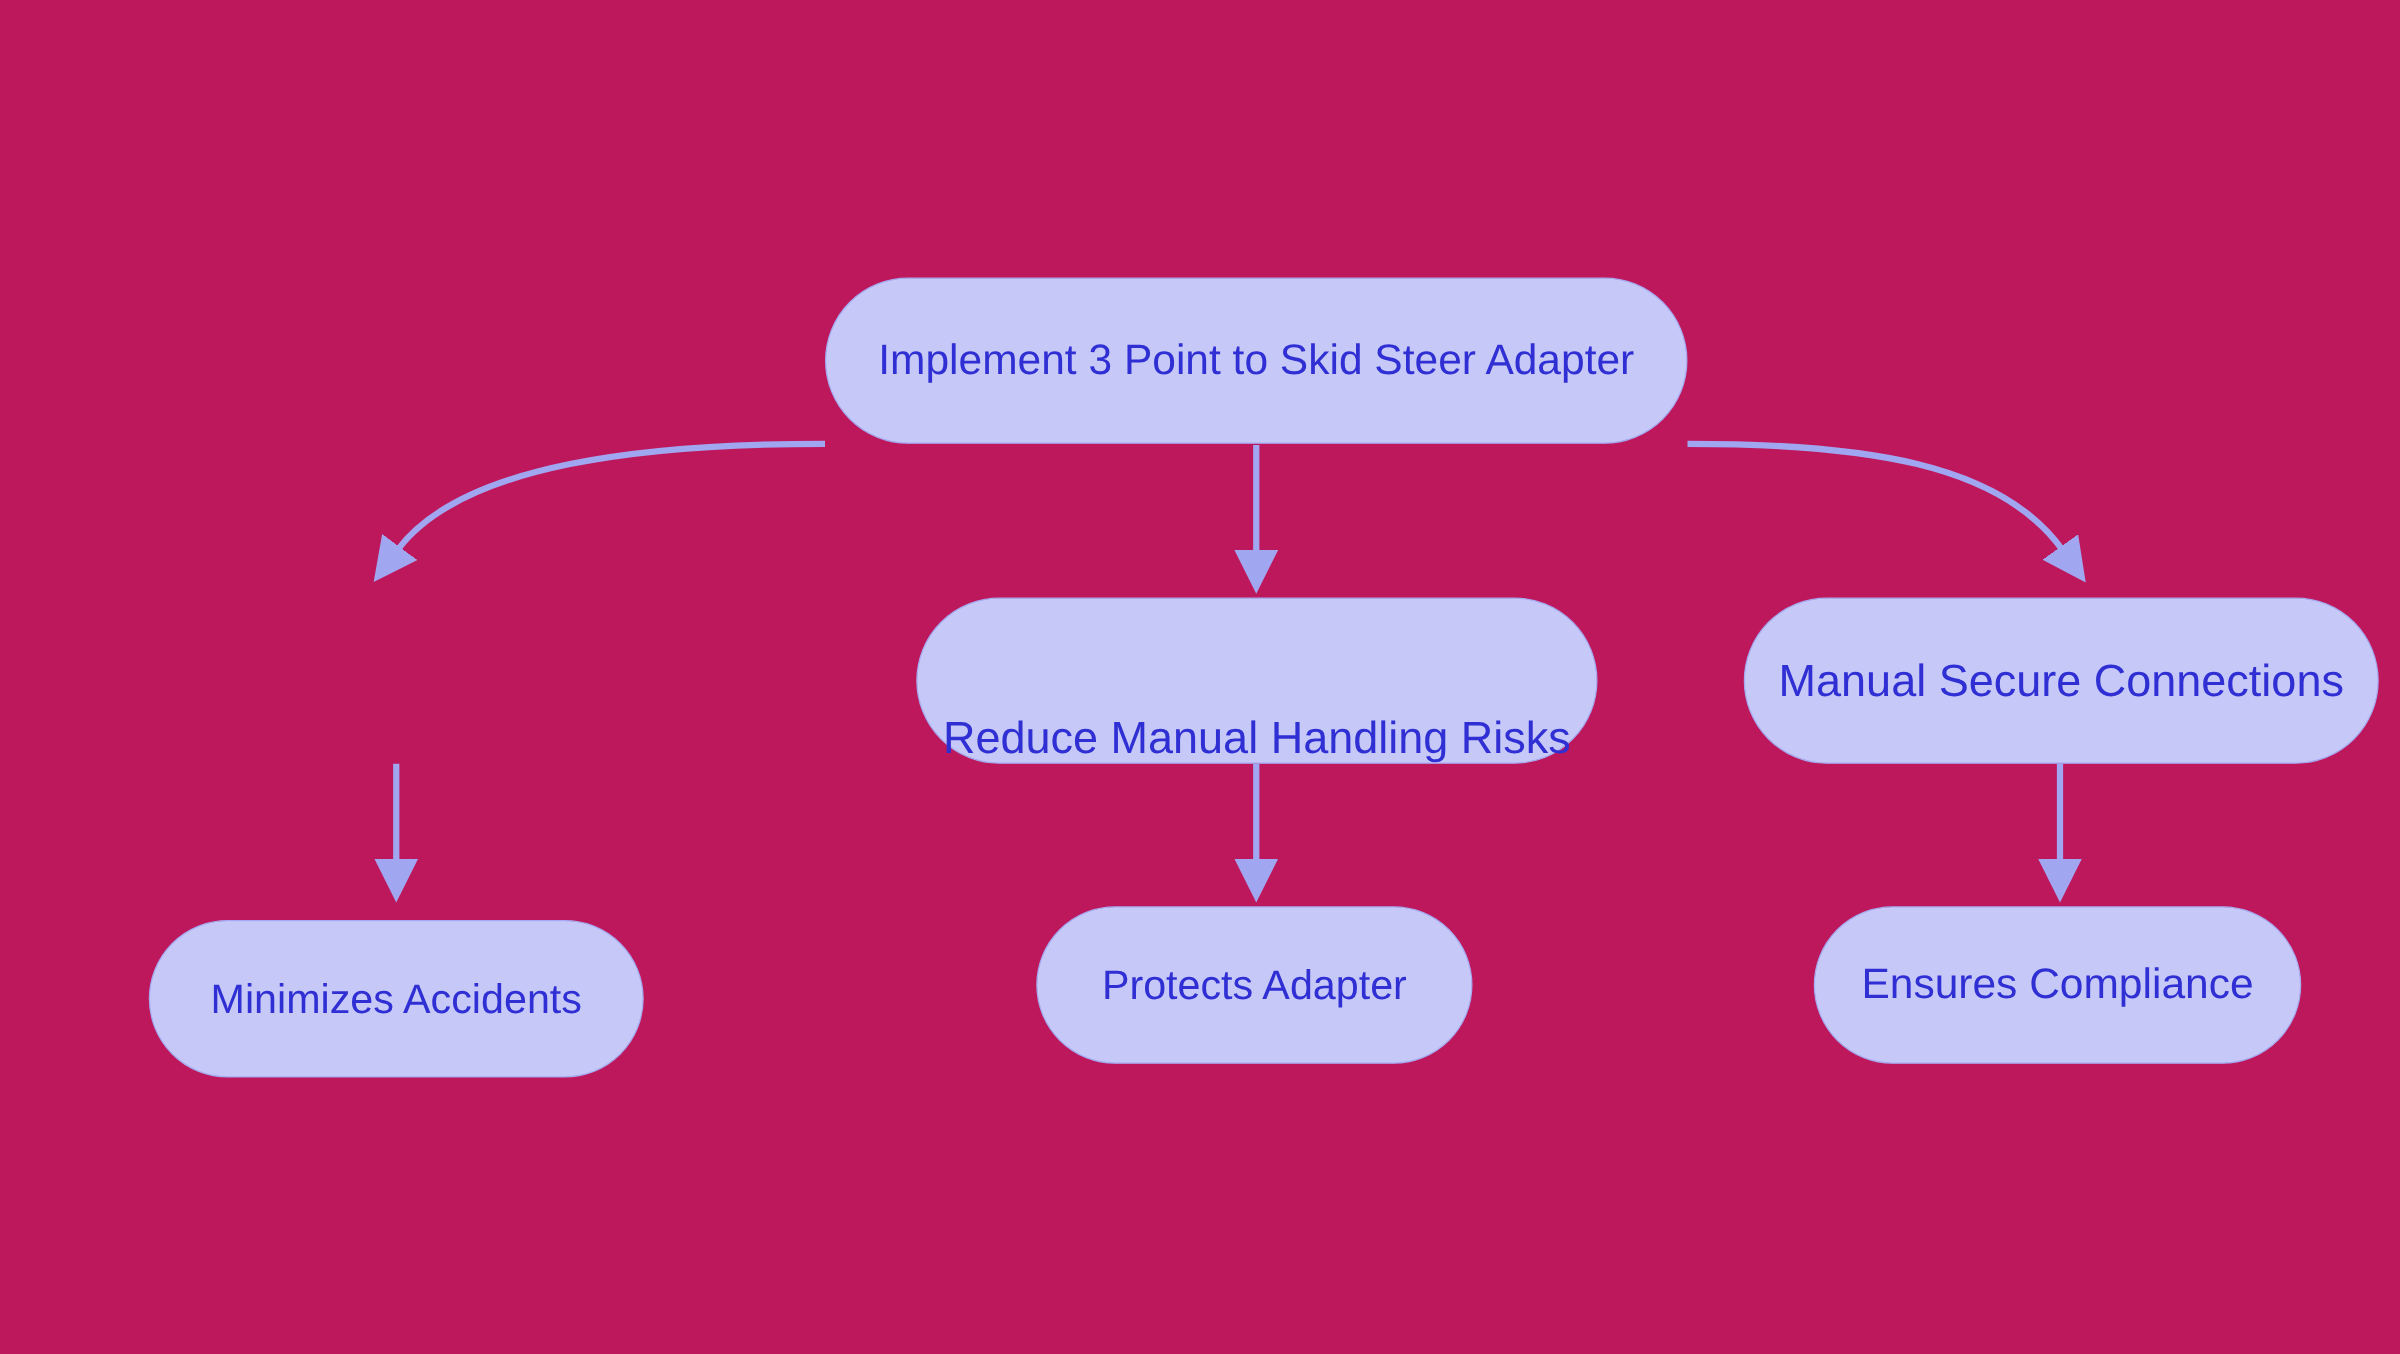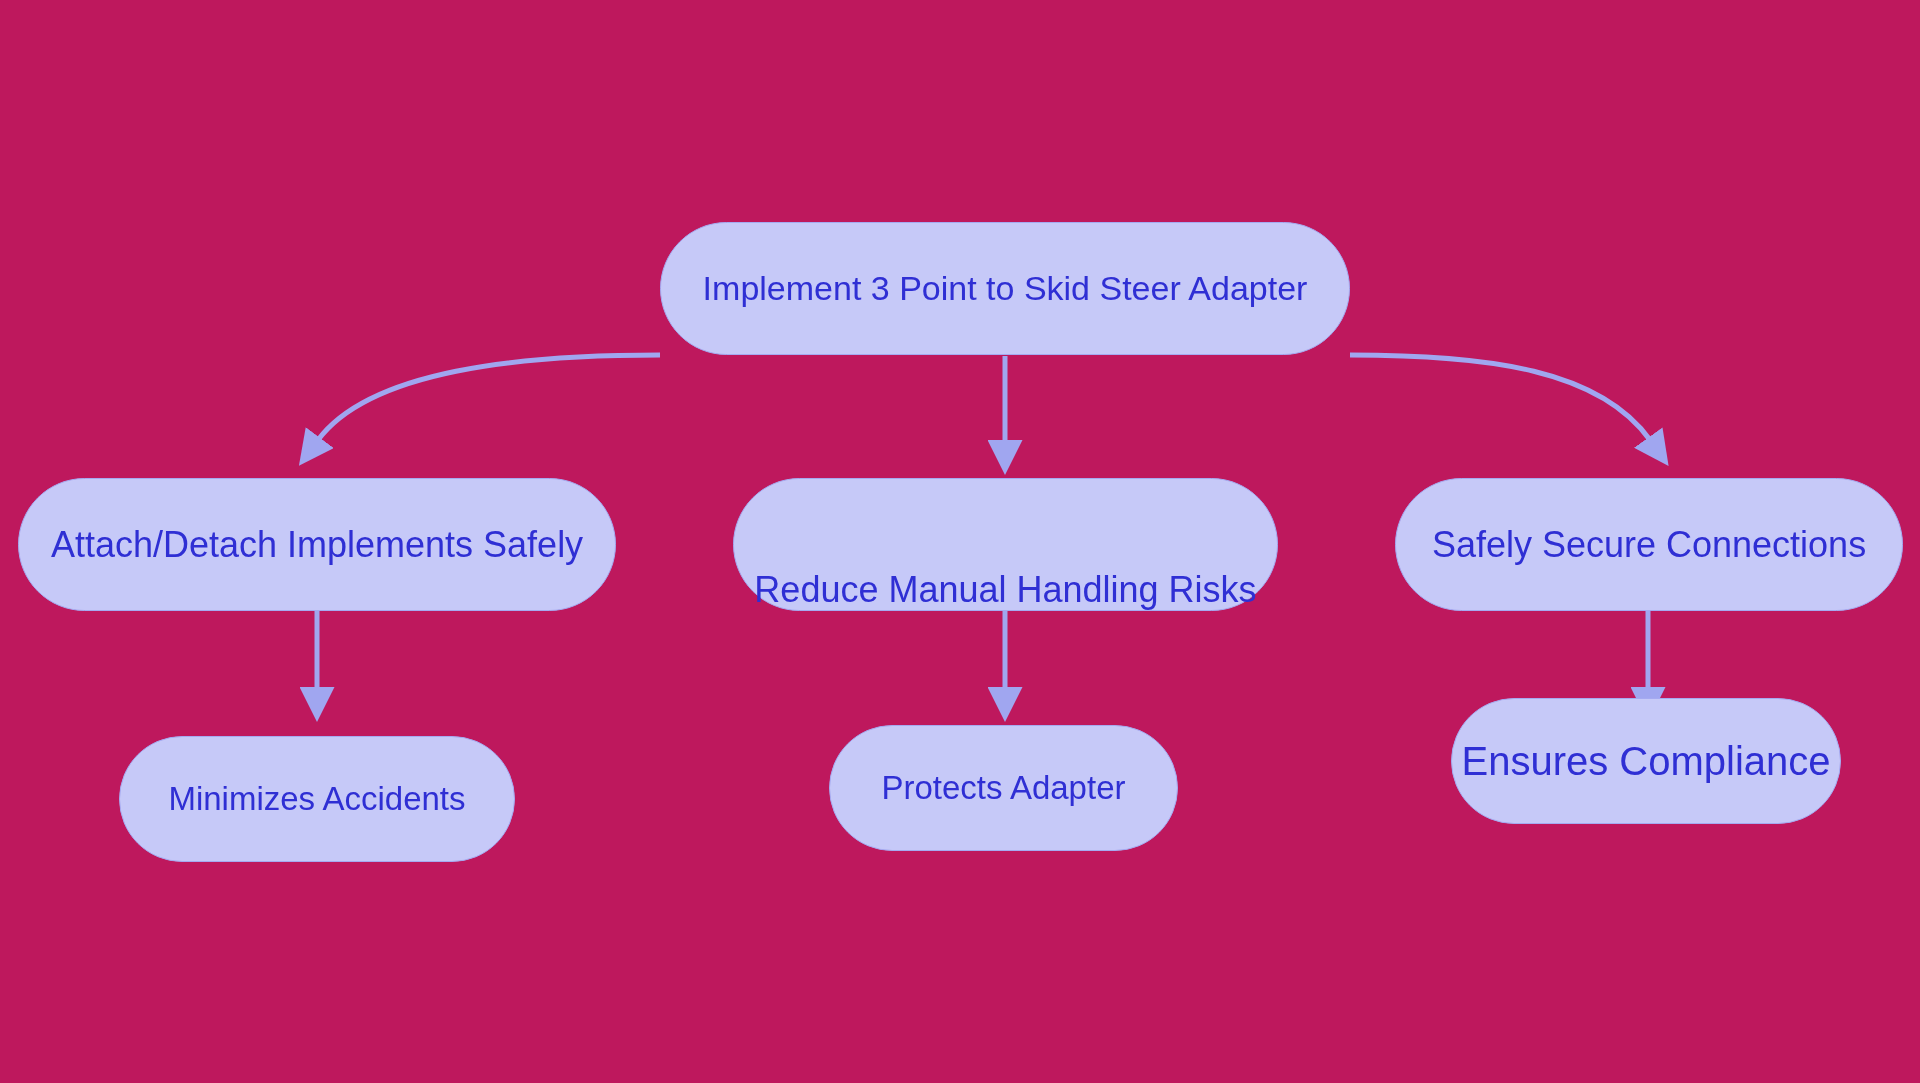--- a/index.html
+++ b/index.html
@@ -80,24 +80,24 @@
   }
   .node.tier3-b {
     left: 829px;
     top: 725px;
     width: 349px;
     height: 126px;
     font-size: 33px;
   }
   .node.tier3-c {
     left: 1451px;
-    top: 698px;
+    top: 725px;
     width: 390px;
     height: 126px;
-    font-size: 40px;
+    font-size: 34px;
   }
 </style>
 </head>
 <body>
 
 <div id="canvas">
 
   <svg id="edge-layer" viewBox="0 0 1920 1083">
     <defs>
       <marker id="arrowhead" markerWidth="7" markerHeight="7" refX="0.6" refY="3.5" orient="auto" markerUnits="strokeWidth">
@@ -115,30 +115,27 @@
 
     <path d="M 1005,611 L 1005,690" fill="none" stroke="#a0a6f0" stroke-width="5" marker-end="url(#arrowhead)"></path>
 
     <path d="M 1648,611 L 1648,690" fill="none" stroke="#a0a6f0" stroke-width="5" marker-end="url(#arrowhead)"></path>
   </svg>
 
   <div class="node root">
     <span class="node-label">Implement 3 Point to Skid Steer Adapter</span>
   </div>
 
-  <div class="node tier2-a">
-    <span class="node-label">Attach/Detach Implements Safely</span>
-  </div>
 
   <div class="node tier2-b">
     <span class="node-label">Reduce Manual Handling Risks</span>
   </div>
 
   <div class="node tier2-c">
-    <span class="node-label">Safely Secure Connections</span>
+    <span class="node-label">Manual Secure Connections</span>
   </div>
 
   <div class="node tier3-a">
     <span class="node-label">Minimizes Accidents</span>
   </div>
 
   <div class="node tier3-b">
     <span class="node-label">Protects Adapter</span>
   </div>
 

